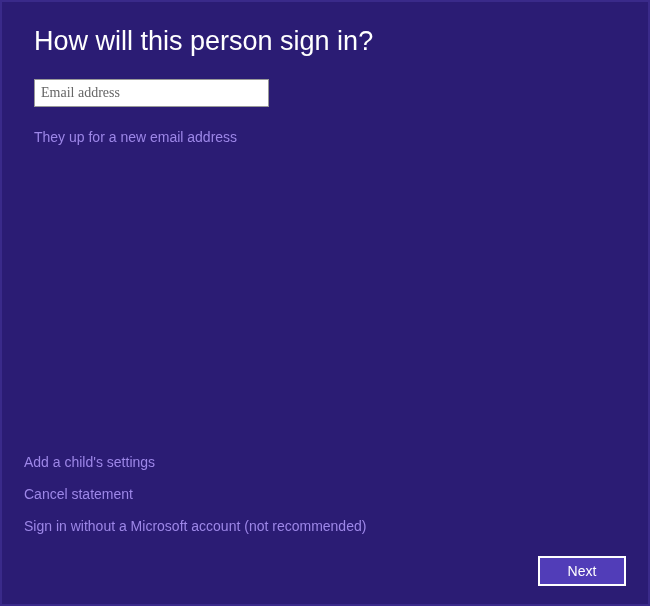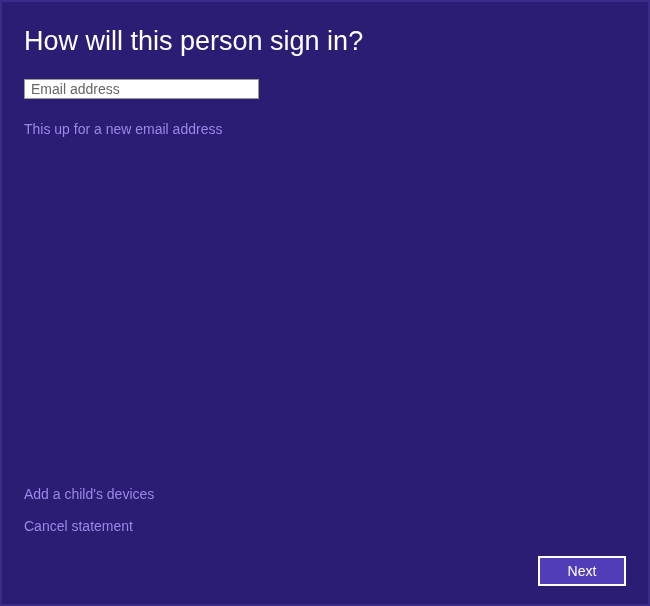--- a/index.html
+++ b/index.html
@@ -11,47 +11,47 @@
       width: 650px;
       height: 606px;
       background: #000;
       font-family: "Segoe UI", Arial, sans-serif;
       overflow: hidden;
     }
     .window {
       width: 650px;
       height: 606px;
       background: #2b1c74;
-      padding: 24px 22px 18px 22px;
+      padding: 24px 22px 18px 32px;
       position: relative;
       color: #ffffff;
       border: 2px solid #3a2a8a;
     }
     .title {
       font-size: 27px;
       font-weight: 300;
       margin-bottom: 22px;
       color: #ffffff;
     }
     .description {
       font-size: 14px;
       line-height: 1.4;
       color: #ffffff;
       margin-bottom: 22px;
     }
     .email-input {
       width: 235px;
-      height: 20px;
+      height: 28px;
       background: #ffffff;
       border: 1px solid #999;
       padding: 3px 6px;
       font-size: 14px;
       color: #333;
       outline: none;
-      font-family: Liberation Sans, sans-serif;
+      font-family: Liberation Serif, serif;
     }
     .email-input::placeholder {
       color: #666;
     }
     .link {
       display: inline-block;
       color: #9d87e8;
       font-size: 14px;
       cursor: pointer;
       margin-top: 18px;
@@ -98,24 +98,25 @@
       border: 2px solid #ffffff;
     }
   </style>
 </head>
 <body>
 
 <div class="window">
   <h1 class="title">How will this person sign in?</h1>
   <input type="text" class="email-input" autofocus="" placeholder="Email address" style="">
   <div>
-    <a class="link signup-link">This up for a new email address</a>
+    <a class="link signup-link">They up for a new email address</a>
   </div>
 
   <div class="bottom-links">
-    <a class="link">Add a child's devices</a>
+    <a class="link">Add a child's settings</a>
     <a class="link">Cancel statement</a>
+    <a class="link">Sign in without a Microsoft account (not recommended)</a>
   </div>
 
   <div class="button-row">
     <button class="btn btn-primary">Next</button>
   </div>
 </div>
 
 </body></html>

